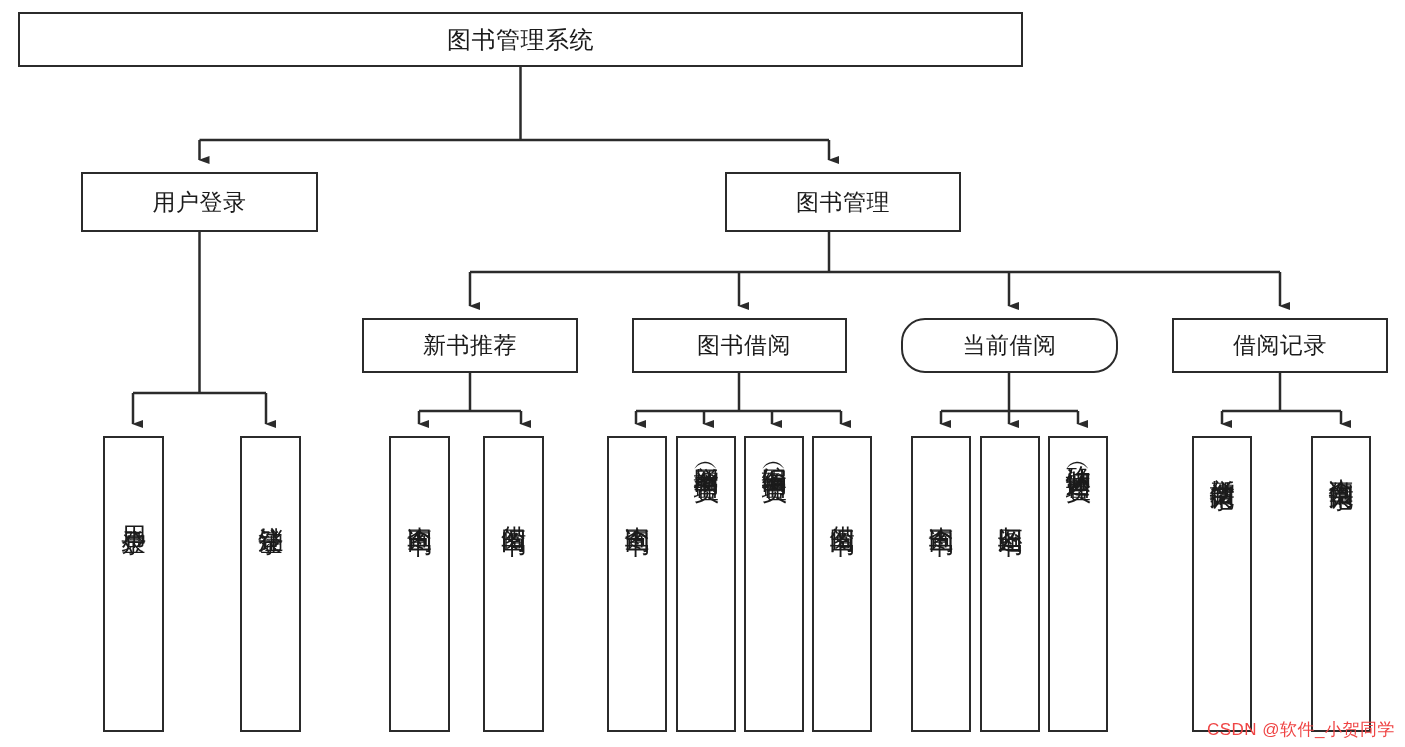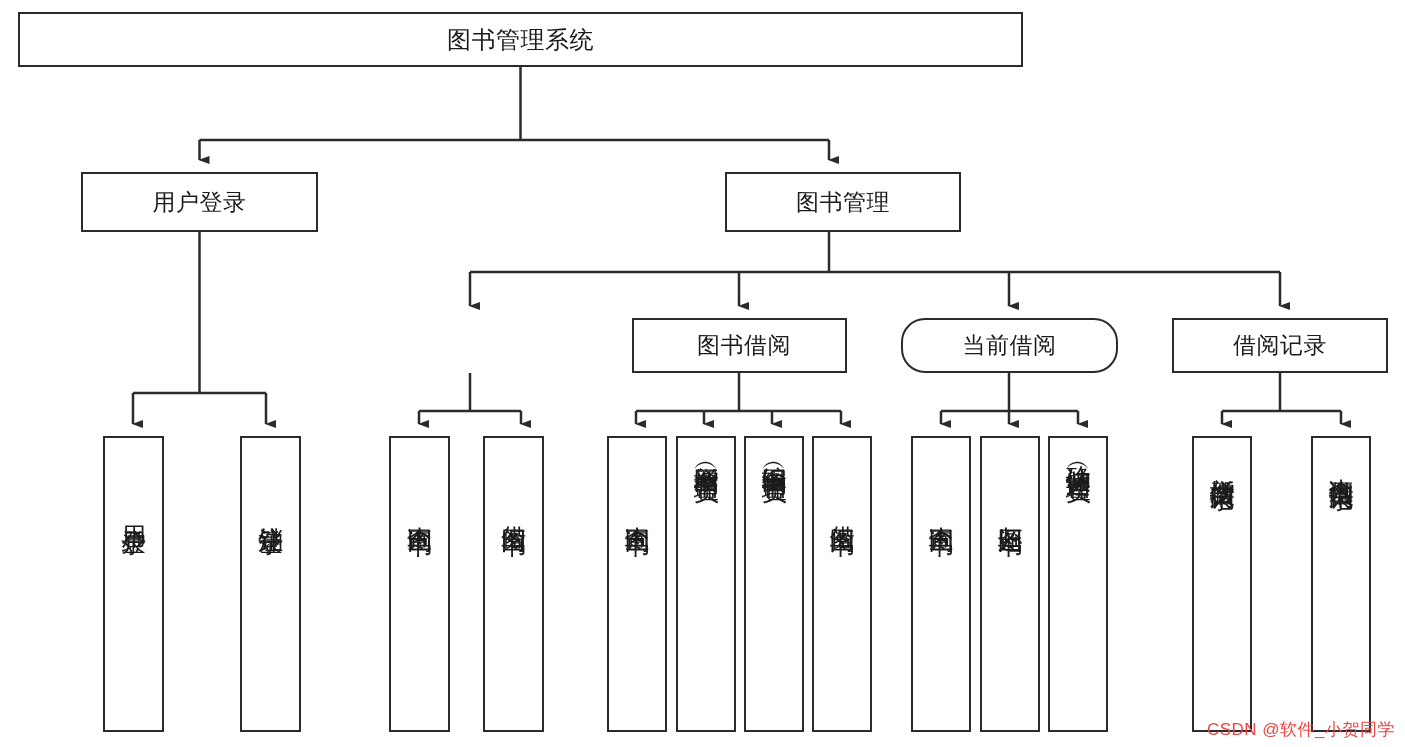--- a/index.html
+++ b/index.html
@@ -145,20 +145,23 @@
   </div>
 
   <div class="node level-2" style="left:81px; top:172px; width:237px; height:60px;">
     <span class="node-label">用户登录</span>
   </div>
 
   <div class="node level-2" style="left:711px; top:172px; width:236px; height:60px;margin-left:14px;">
     <span class="node-label">图书管理</span>
   </div>
 
+  <div class="node level-3" style="left:362px; top:318px; width:216px; height:55px;">
+    <span class="node-label">新书推荐</span>
+  </div>
 
   <div class="node level-3" style="left:632px; top:318px; width:215px; height:55px;padding-left:9px;">
     <span class="node-label">图书借阅</span>
   </div>
 
   <div class="node level-3" style="left:901px; top:318px; width:217px; height:55px;border-radius:24px;">
     <span class="node-label">当前借阅</span>
   </div>
 
   <div class="node level-3" style="left:1172px; top:318px; width:216px; height:55px;">

